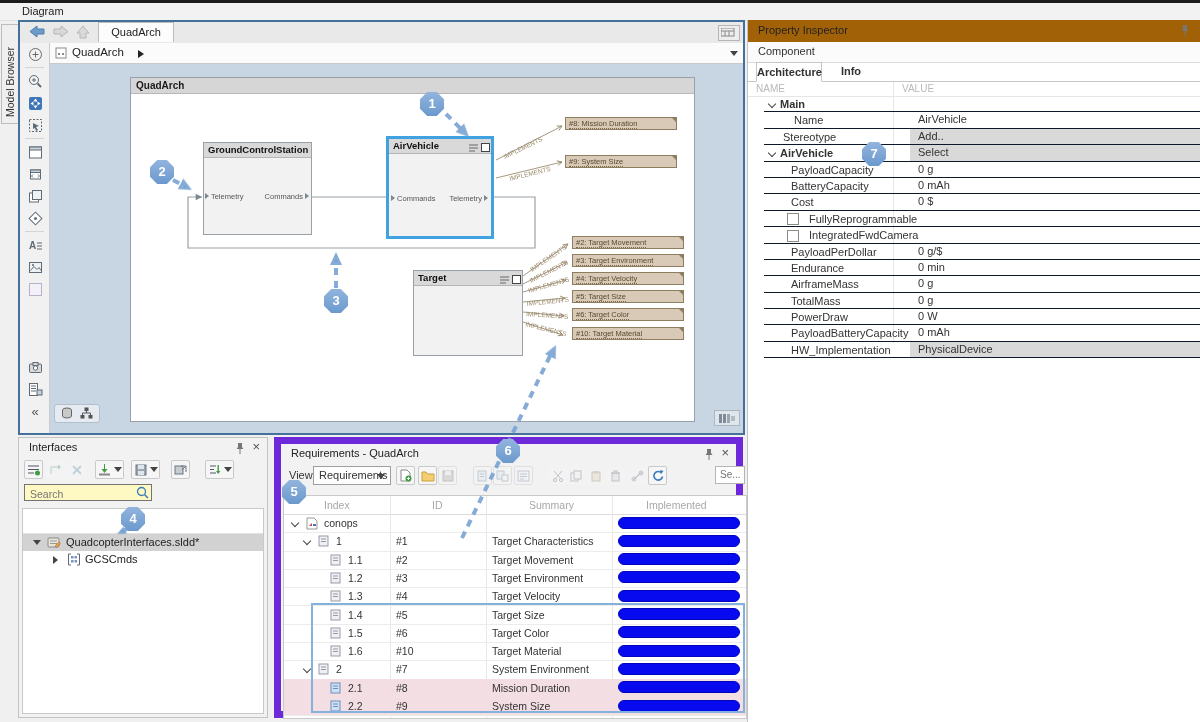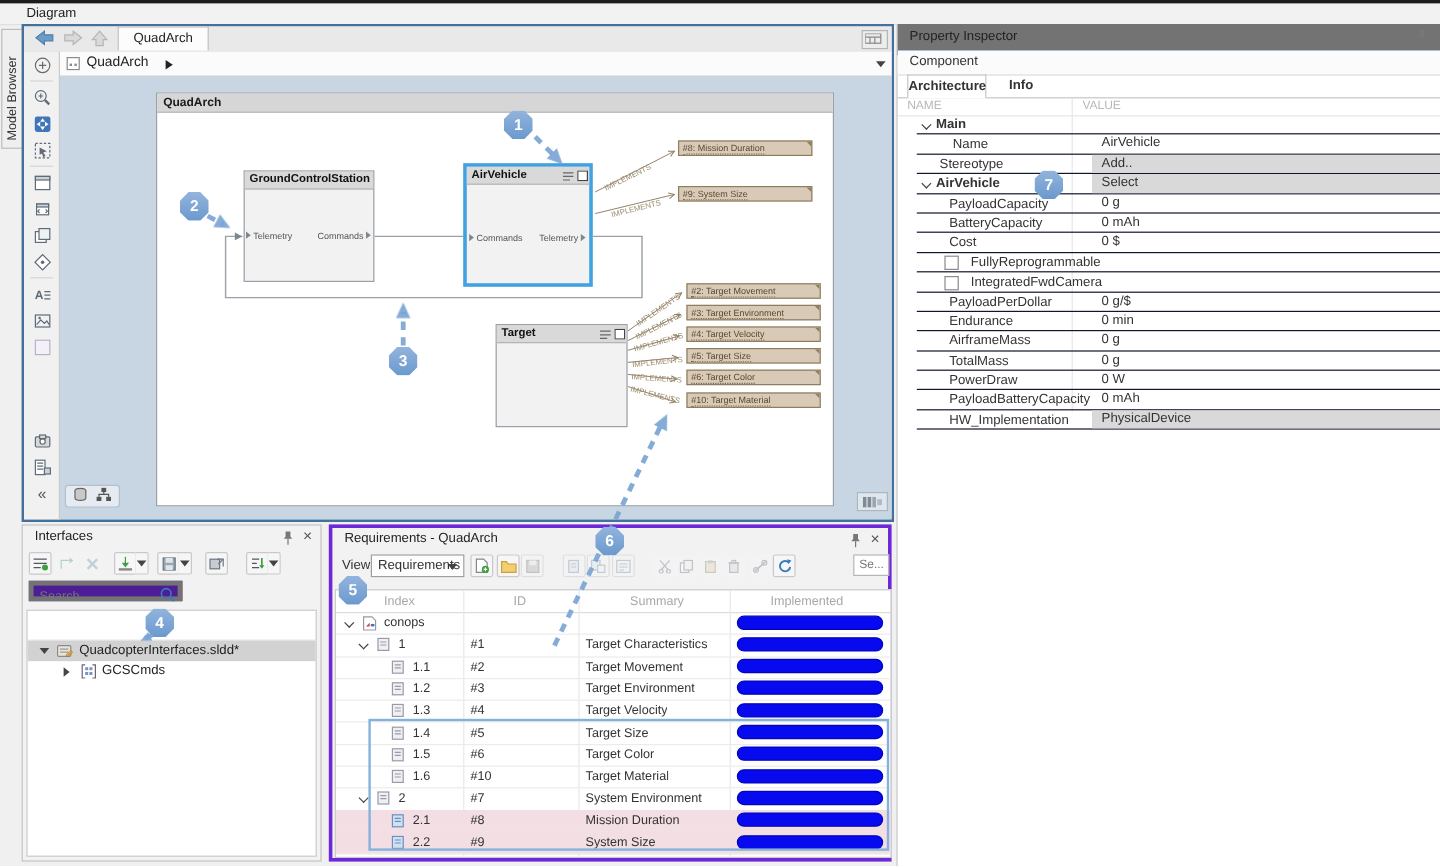--- a/index.html
+++ b/index.html
@@ -41,21 +41,21 @@
   .mini-ic{position:absolute;top:2.5px;width:9px;height:9px;}
   .port{position:absolute;font-size:7.5px;color:#555;white-space:nowrap;z-index:4;}
   .ptri-r{display:inline-block;width:0;height:0;border-top:3px solid transparent;border-bottom:3px solid transparent;border-left:4px solid #7c8890;}
   .rtag{position:absolute;width:112px;height:13px;background:#d8cab6;border:1px solid #8f7d60;box-sizing:border-box;font-size:7.5px;color:#584830;line-height:11px;padding-left:3px;z-index:4;white-space:nowrap;overflow:hidden;}
   .rtag i{position:absolute;right:0;top:0;width:0;height:0;border-left:4px solid transparent;border-top:4px solid #8f7d60;}
   .rtag span{border-bottom:1px dotted #7c6a4e;font-style:normal;}
   #cv-badges{position:absolute;left:4px;top:340px;width:44px;height:17px;background:#e6ebf1;border:1px solid #b3bfca;border-radius:3px;z-index:5;display:flex;align-items:center;justify-content:space-evenly;}
   #cv-zoomwidget{position:absolute;left:664px;top:346px;width:24px;height:14px;background:#dfe6ec;border:1px solid #aab6c0;z-index:5;display:flex;align-items:center;justify-content:center;}
   
   #prop-inspector{left:747px;top:20px;width:453px;height:702px;background:#ffffff;border-left:1px solid #c3c3c3;box-sizing:border-box;}
-  #pi-header{position:absolute;left:0;top:0;width:100%;height:22px;background:#737373;border-bottom:4px solid #1d4ed8;}
+  #pi-header{position:absolute;left:0;top:0;width:100%;height:22px;background:#a16207;border-bottom:4px solid #1d4ed8;}
   #pi-header .t{position:absolute;left:10px;top:4px;font-size:11px;color:#222;}
   #pi-section{position:absolute;left:0;top:22px;width:100%;height:20px;background:#fbfbfb;border-bottom:1px solid #dcdcdc;}
   #pi-section .t{position:absolute;left:10px;top:3px;}
   #pi-tabs{position:absolute;left:0;top:42px;width:100%;height:20px;border-bottom:1px solid #c6c6c6;box-sizing:border-box;}
   .pi-tab{position:absolute;top:0;height:20px;line-height:19px;text-align:center;font-size:11px;color:#333;box-sizing:border-box;font-weight:bold;}
   .pi-tab.active{background:#fff;border:1px solid #c6c6c6;border-bottom:1px solid #fff;}
   #pi-colhdr{position:absolute;left:0;top:62px;width:100%;height:14px;border-bottom:1px solid #e6e6e6;color:#b9b9b9;font-size:10px;}
   #pi-grid{position:absolute;left:0;top:76px;width:453px;}
   .pi-row{position:relative;height:15.4px;border-bottom:1px solid #0f172a;font-size:11px;margin-left:16px;}
   .pi-name{position:absolute;left:0;top:0;width:145px;height:100%;overflow:hidden;white-space:nowrap;}
@@ -70,27 +70,27 @@
   
   .panel-title{position:absolute;left:10px;top:3px;font-size:11px;color:#222;}
   .panel-pin{position:absolute;top:4px;}
   .panel-x{position:absolute;top:1px;font-size:13px;color:#555;}
   .tbtn{position:absolute;width:19px;height:19px;border:1px solid #c9c9c9;border-radius:2px;background:#f6f6f6;box-sizing:border-box;display:flex;align-items:center;justify-content:center;}
   .tbtn.noborder{border-color:transparent;}
   .tbtn.dis{opacity:.45;}
   .tcaret{position:absolute;width:11px;height:19px;border:1px solid #c9c9c9;border-left:none;border-radius:0 2px 2px 0;background:#f6f6f6;box-sizing:border-box;display:flex;align-items:center;justify-content:center;}
   
   #interfaces-panel{left:18px;top:437px;width:250px;height:281px;background:#f2f2f2;border:1px solid #c3c3c3;box-sizing:border-box;}
-  #if-search{position:absolute;left:5px;top:46px;width:128px;height:17px;border:4px solid #737373;background:#4c1d95;box-sizing:border-box;}
+  #if-search{position:absolute;left:5px;top:46px;width:128px;height:17px;border:1px solid #737373;background:#fef9c3;box-sizing:border-box;}
   #if-search input{position:absolute;left:3px;top:1px;width:104px;height:13px;border:none;outline:none;font-size:10.5px;color:#888;background:transparent;}
   #if-tree{position:absolute;left:3px;top:70px;width:242px;height:206px;background:#ffffff;border:1px solid #c9c9c9;box-sizing:border-box;}
   .tree-row{position:relative;height:17px;line-height:17px;font-size:11px;color:#222;white-space:nowrap;}
   .tree-row.sel{background:#d2d2d2;}
   
-  #req-panel{left:274px;top:437px;width:469px;height:281px;background:#f2f2f2;border:3px solid #6d28d9;box-sizing:border-box;}
+  #req-panel{left:274px;top:437px;width:469px;height:281px;background:#f2f2f2;border:7px solid #6d28d9;box-sizing:border-box;}
   #rq-view{position:absolute;left:32px;top:22px;width:78px;height:19px;background:#fdfdfd;border:1px solid #9f9f9f;box-sizing:border-box;font-size:11px;line-height:17px;padding-left:5px;}
   #rq-search{position:absolute;left:434px;top:22px;width:30px;height:18px;border:1px solid #b5b5b5;background:#fff;box-sizing:border-box;}
   #rq-search input{position:absolute;left:2px;top:1px;width:24px;border:none;outline:none;font-size:10px;color:#999;background:transparent;}
   #rq-table{position:absolute;left:2px;top:51px;width:464px;height:224px;background:#fff;border:1px solid #c9c9c9;box-sizing:border-box;}
   #rq-colhdr{position:absolute;left:0;top:0;width:100%;height:18px;border-bottom:1px solid #dcdcdc;color:#a8a8a8;font-size:10.5px;line-height:18px;}
   .rq-row{position:absolute;left:0;width:462px;height:18.3px;border-bottom:1px solid #ececec;font-size:10.5px;line-height:18px;color:#333;}
   .rq-row.pink{background:#f3dee3;}
   .rq-cell{position:absolute;top:0;white-space:nowrap;overflow:hidden;text-align:center;}
   .rq-bar{position:absolute;left:334px;top:2.5px;width:122px;height:12px;background:#0709ef;border:1px solid #0206b8;border-radius:6px;box-sizing:border-box;}
   .rq-vline{position:absolute;top:0;width:1px;height:100%;background:#e8e8e8;}

